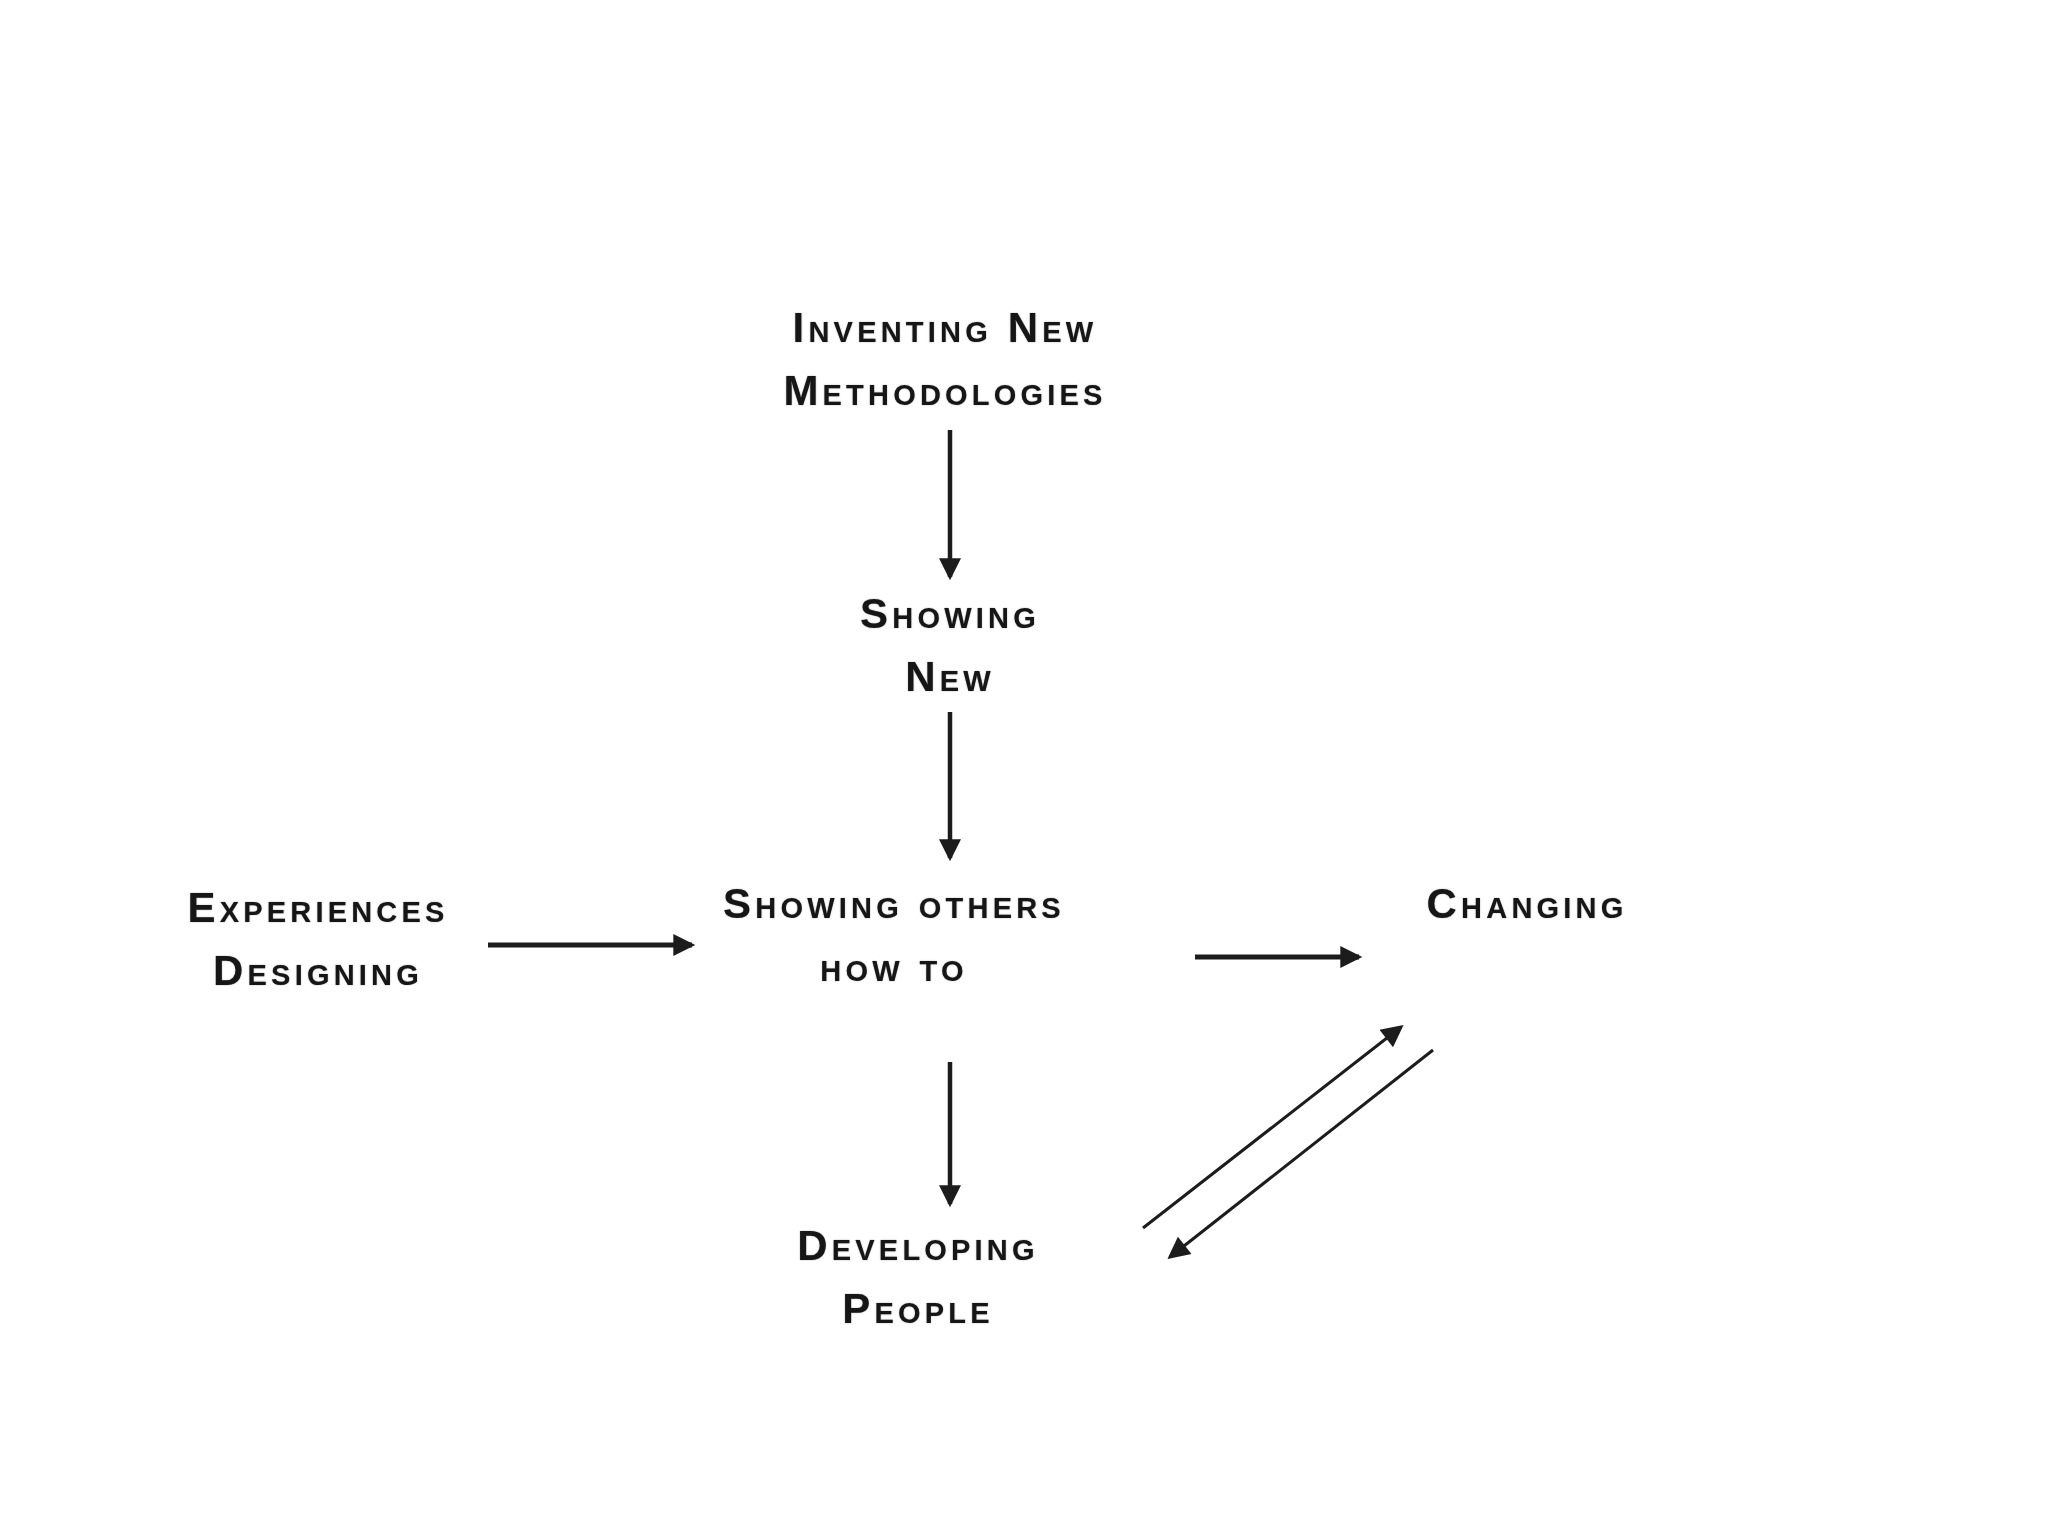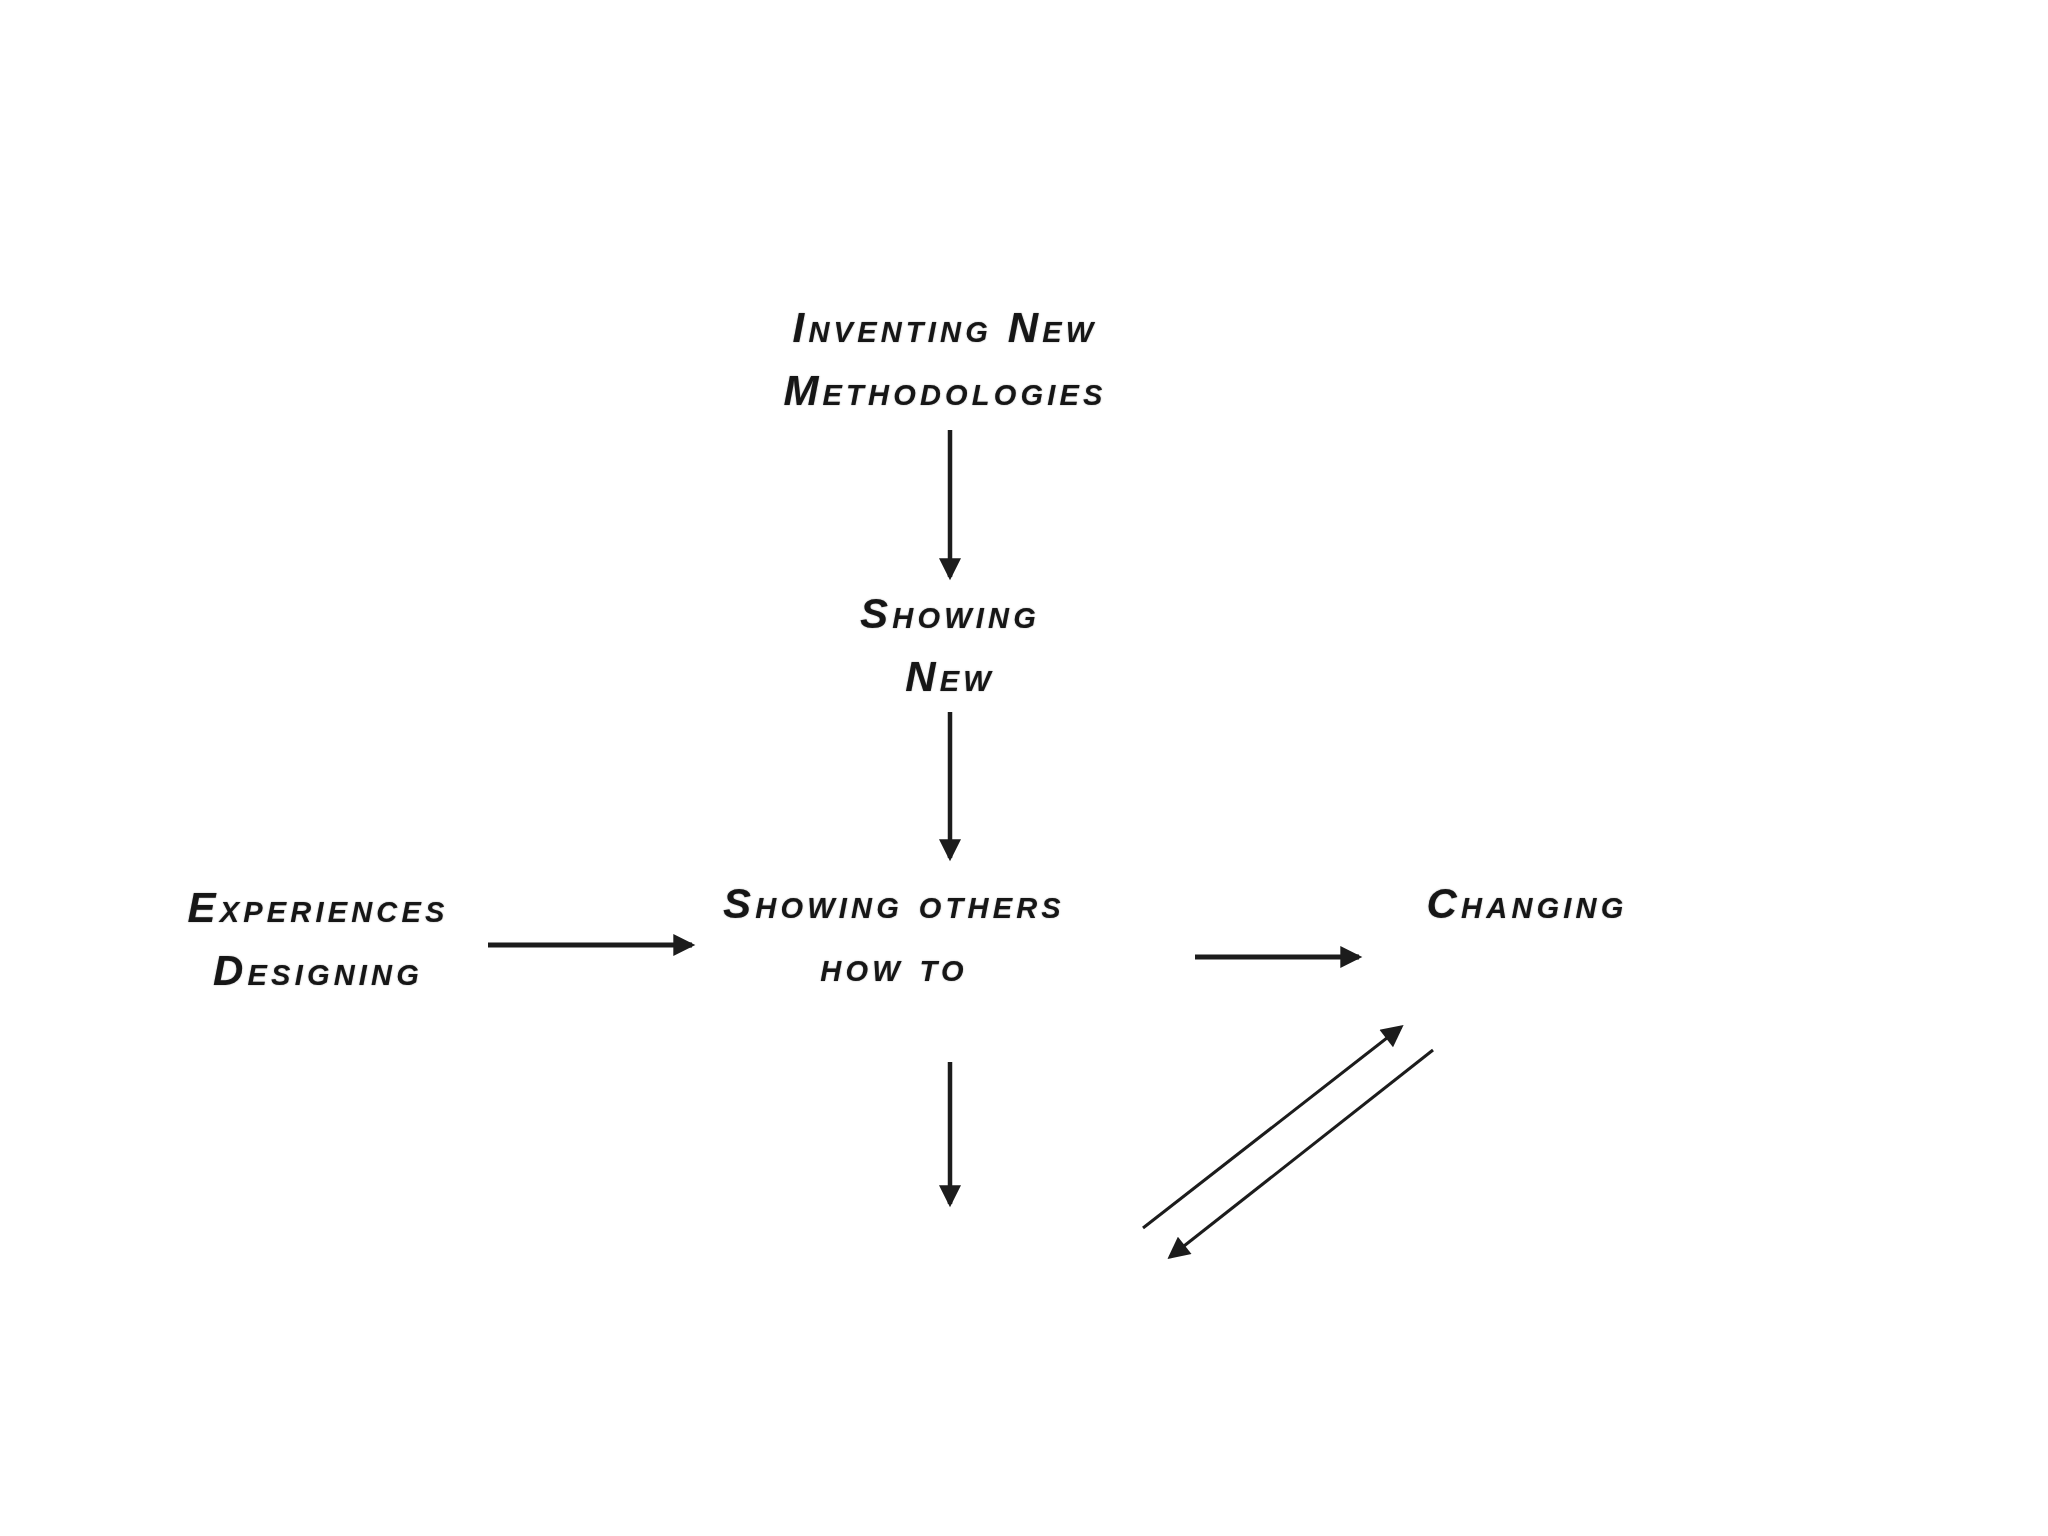--- a/index.html
+++ b/index.html
@@ -27,21 +27,20 @@
     transform: translateX(-50%);
     text-align: center;
     color: #161616;
     font-weight: 700;
     font-variant: small-caps;
     font-size: 42px;
     line-height: 63px;
     letter-spacing: 0.10em;
     white-space: nowrap;
     text-shadow: 0 0 1.5px rgba(20,20,20,0.45);
-    font-style: italic;
   }
   .node .line {
     display: block;
   }
   .edge-line {
     stroke: #1c1c1c;
     fill: none;
   }
 </style>
 </head>
@@ -88,14 +87,18 @@
 
   <div class="node" style="left:318px; top:876px;">
     <span class="line">Experiences</span>
     <span class="line">Designing</span>
   </div>
 
   <div class="node" style="left:1527px; top:872px;">
     <span class="line">Changing</span>
   </div>
 
+  <div class="node" style="left:918px; top:1214px;">
+    <span class="line">Developing</span>
+    <span class="line">People</span>
+  </div>
 
 </div>
 
 </body></html>

